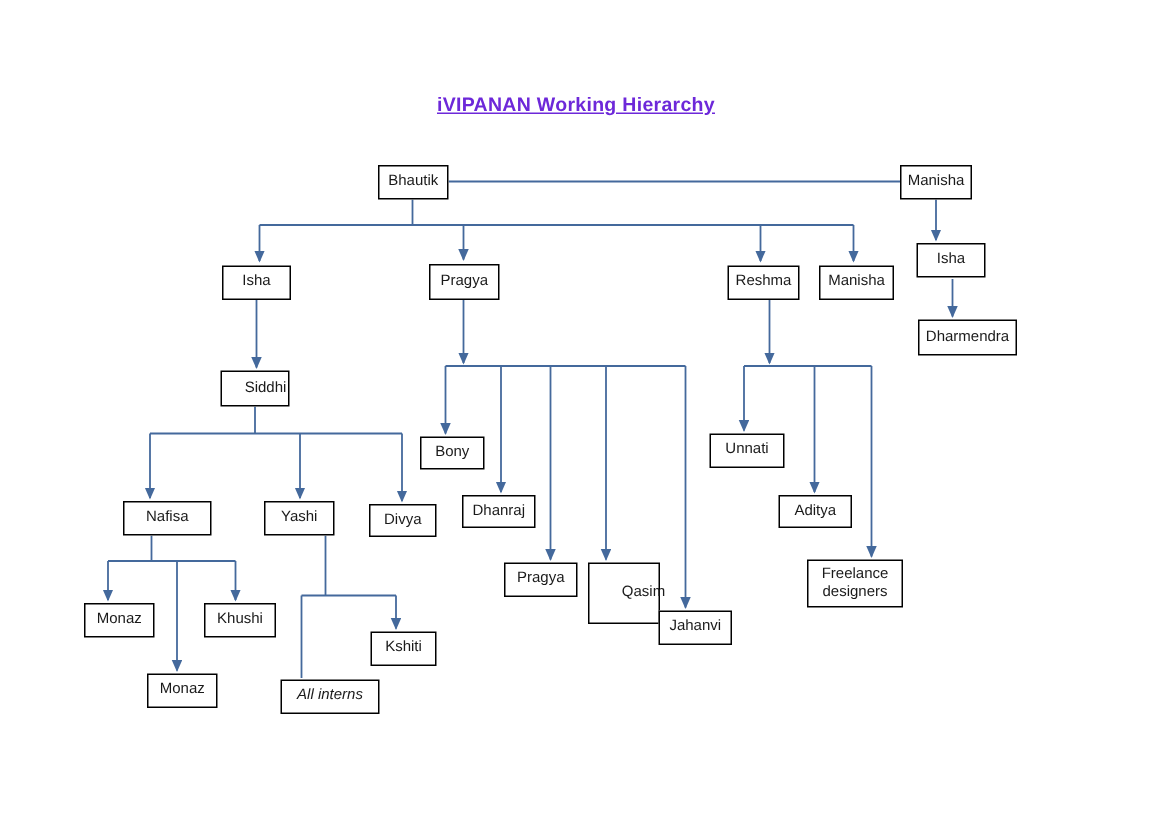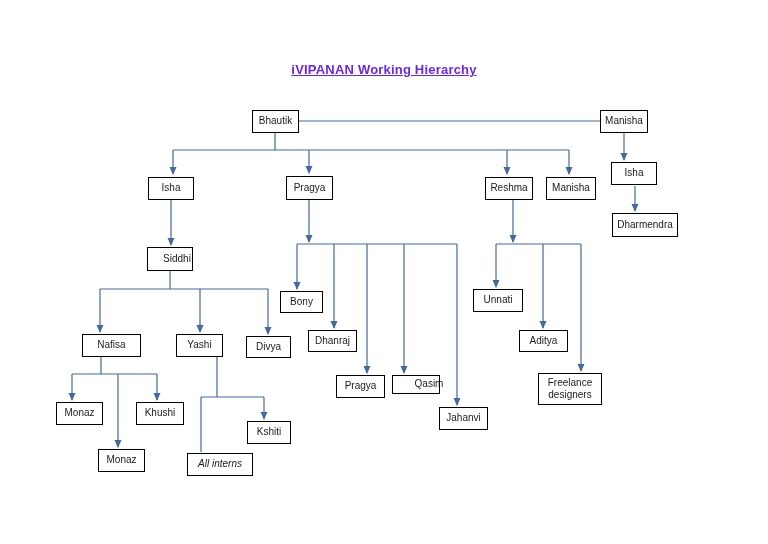--- a/index.html
+++ b/index.html
@@ -123,19 +123,19 @@
   <div class="node" style="left:176px; top:334px; width:47px; height:23px;">Yashi</div>
   <div class="node" style="left:246px; top:336px; width:45px; height:22px;">Divya</div>
   <div class="node" style="left:56px; top:402px; width:47px; height:23px;">Monaz</div>
   <div class="node" style="left:136px; top:402px; width:48px; height:23px;">Khushi</div>
   <div class="node" style="left:98px; top:449px; width:47px; height:23px;">Monaz</div>
   <div class="node" style="left:247px; top:421px; width:44px; height:23px;">Kshiti</div>
   <div class="node" style="left:187px; top:453px; width:66px; height:23px;font-style:italic;">All interns</div>
   <div class="node" style="left:280px; top:291px; width:43px; height:22px;">Bony</div>
   <div class="node" style="left:308px; top:330px; width:49px; height:22px;">Dhanraj</div>
   <div class="node" style="left:336px; top:375px; width:49px; height:23px;">Pragya</div>
-  <div class="node" style="left:392px; top:375px; width:48px; height:19px;padding-left:28px;">Qasim</div>
+  <div class="node" style="left:392px; top:375px; width:48px; height:41px;padding-left:28px;">Qasim</div>
   <div class="node" style="left:439px; top:407px; width:49px; height:23px;">Jahanvi</div>
   <div class="node" style="left:473px; top:289px; width:50px; height:23px;">Unnati</div>
   <div class="node" style="left:519px; top:330px; width:49px; height:22px;">Aditya</div>
   <div class="node" style="left:538px; top:373px; width:64px; height:32px;">Freelance designers</div>
 
 </div>
 
 </body></html>

